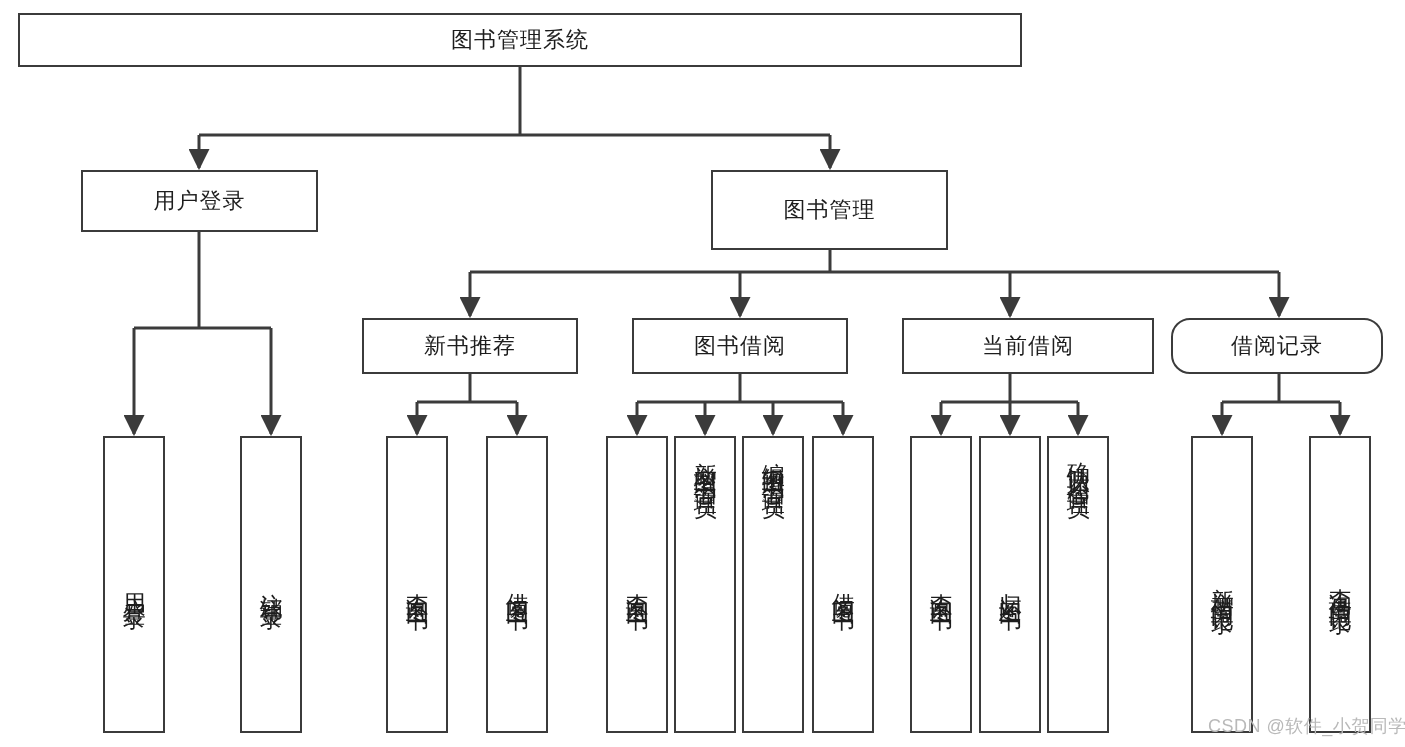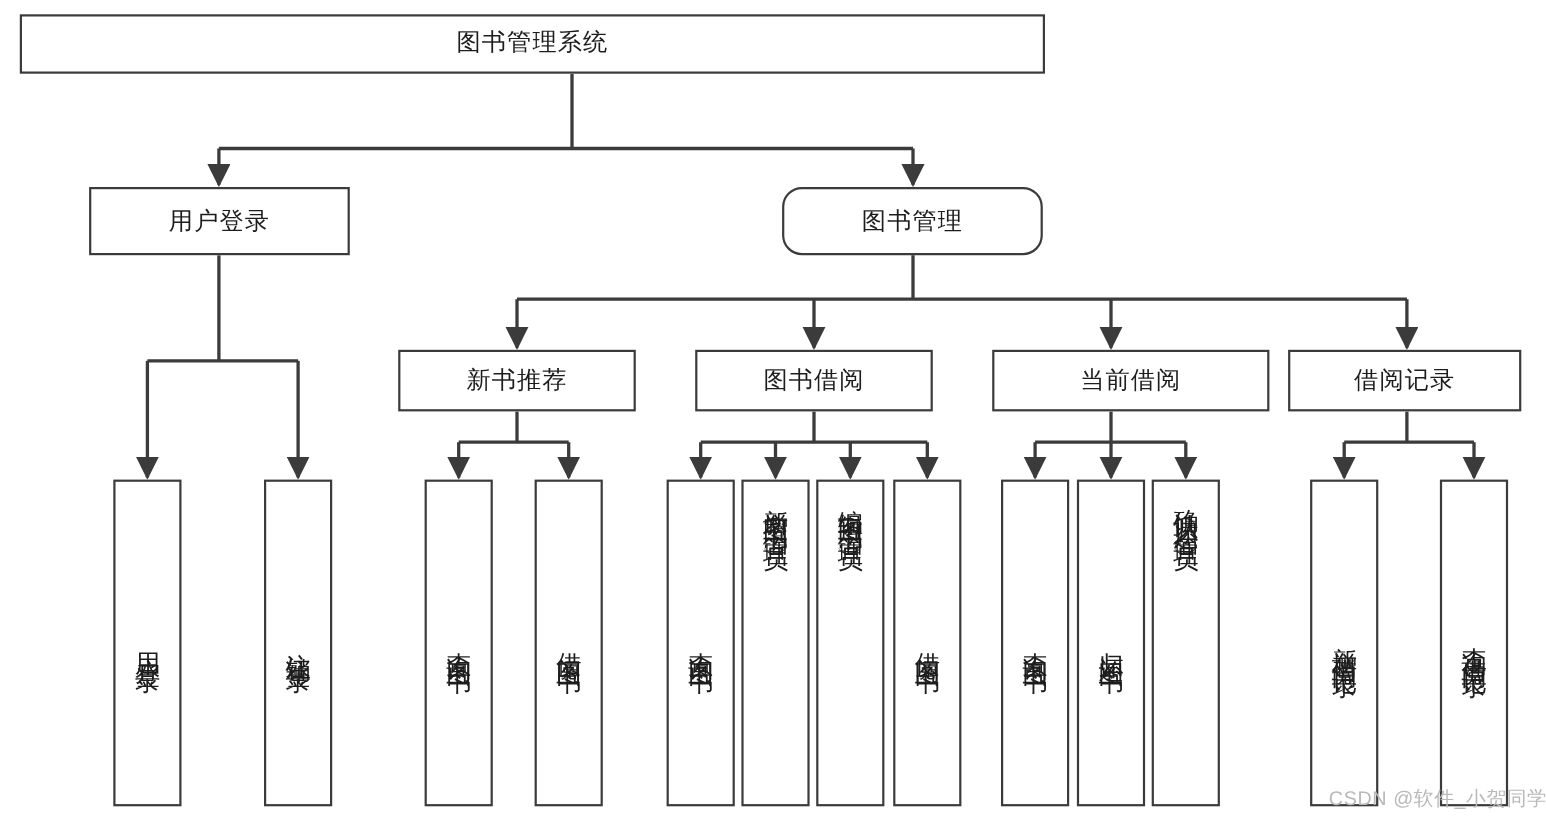--- a/index.html
+++ b/index.html
@@ -125,45 +125,45 @@
       <path d="M 1078 402 L 1078 434" marker-end="url(#arrow)"></path>
 
       <path d="M 1279 374 L 1279 402"></path>
       <path d="M 1222 402 L 1340 402"></path>
       <path d="M 1222 402 L 1222 434" marker-end="url(#arrow)"></path>
       <path d="M 1340 402 L 1340 434" marker-end="url(#arrow)"></path>
 
     </g>
   </svg>
 
-  <div class="node horiz" style="left:18px; top:13px; width:932px; height:54px;font-family:Liberation Mono, monospace;">
+  <div class="node horiz" style="left:18px; top:13px; width:1004px; height:54px;">
     <span class="label">图书管理系统</span>
   </div>
 
   <div class="node horiz" style="left:81px; top:170px; width:237px; height:62px;">
     <span class="label">用户登录</span>
   </div>
 
-  <div class="node horiz" style="left:711px; top:170px; width:237px; height:62px;border-radius:18px;">
+  <div class="node horiz" style="left:711px; top:170px; width:237px; height:80px;">
     <span class="label">图书管理</span>
   </div>
 
   <div class="node horiz" style="left:362px; top:318px; width:216px; height:56px;">
     <span class="label">新书推荐</span>
   </div>
 
   <div class="node horiz" style="left:632px; top:318px; width:216px; height:56px;">
     <span class="label">图书借阅</span>
   </div>
 
   <div class="node horiz" style="left:902px; top:318px; width:252px; height:56px;">
     <span class="label">当前借阅</span>
   </div>
 
-  <div class="node horiz" style="left:1171px; top:318px; width:212px; height:56px;">
+  <div class="node horiz" style="left:1171px; top:318px; width:212px; height:56px;border-radius:19px;">
     <span class="label">借阅记录</span>
   </div>
 
   <div class="node vert centered" style="left:103px; top:436px; width:62px; height:297px;">
     <span class="label">用户登录</span>
   </div>
 
   <div class="node vert centered" style="left:240px; top:436px; width:62px; height:297px;">
     <span class="label">注销登录</span>
   </div>

